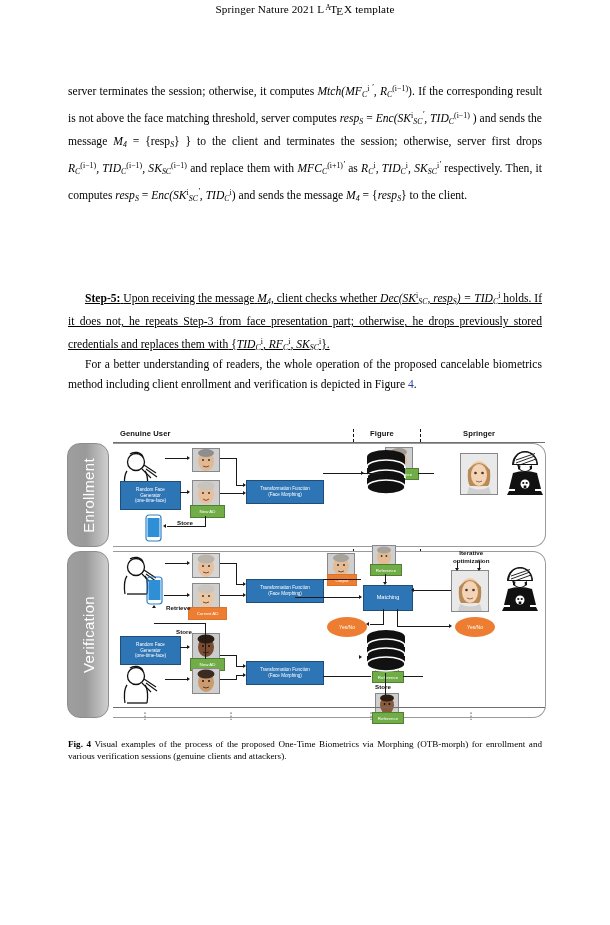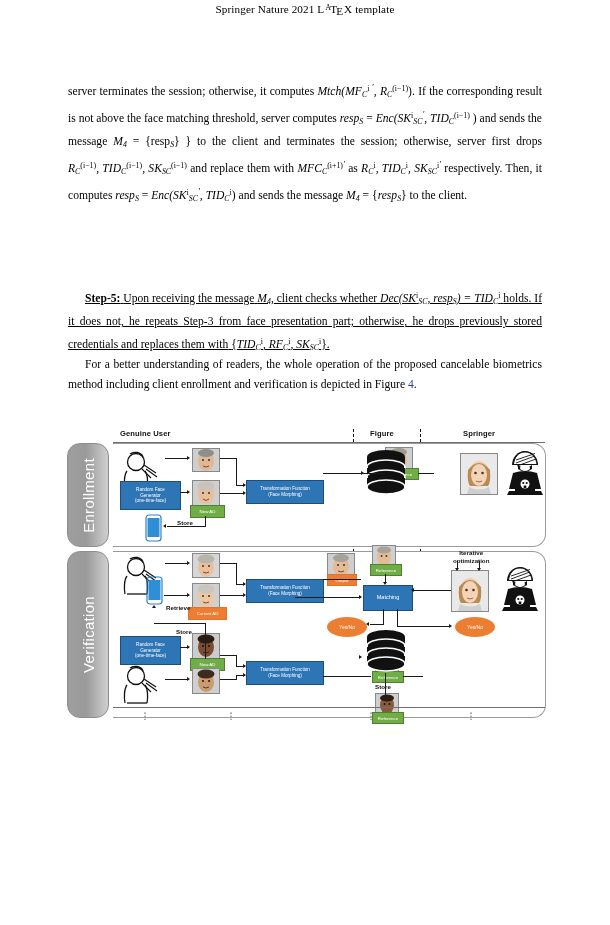--- a/index.html
+++ b/index.html
@@ -597,14 +597,18 @@
 
     <div class="hline" style="left:48px;top:280px;width:432px;"></div>
 
     <div class="dots" style="left:74px;top:288px;width:12px;">⋮</div>
     <div class="dots" style="left:160px;top:288px;width:12px;">⋮</div>
     <div class="dots" style="left:300px;top:288px;width:12px;">⋮</div>
     <div class="dots" style="left:400px;top:288px;width:12px;">⋮</div>
 
   </div>
 
+  <div class="caption">
+    <b>Fig. 4</b>
+    <span>Visual examples of the process of the proposed One-Time Biometrics via Morphing (OTB-morph) for enrollment and various verification sessions (genuine clients and attackers).</span>
+  </div>
 
 </div>
 
 </body></html>

